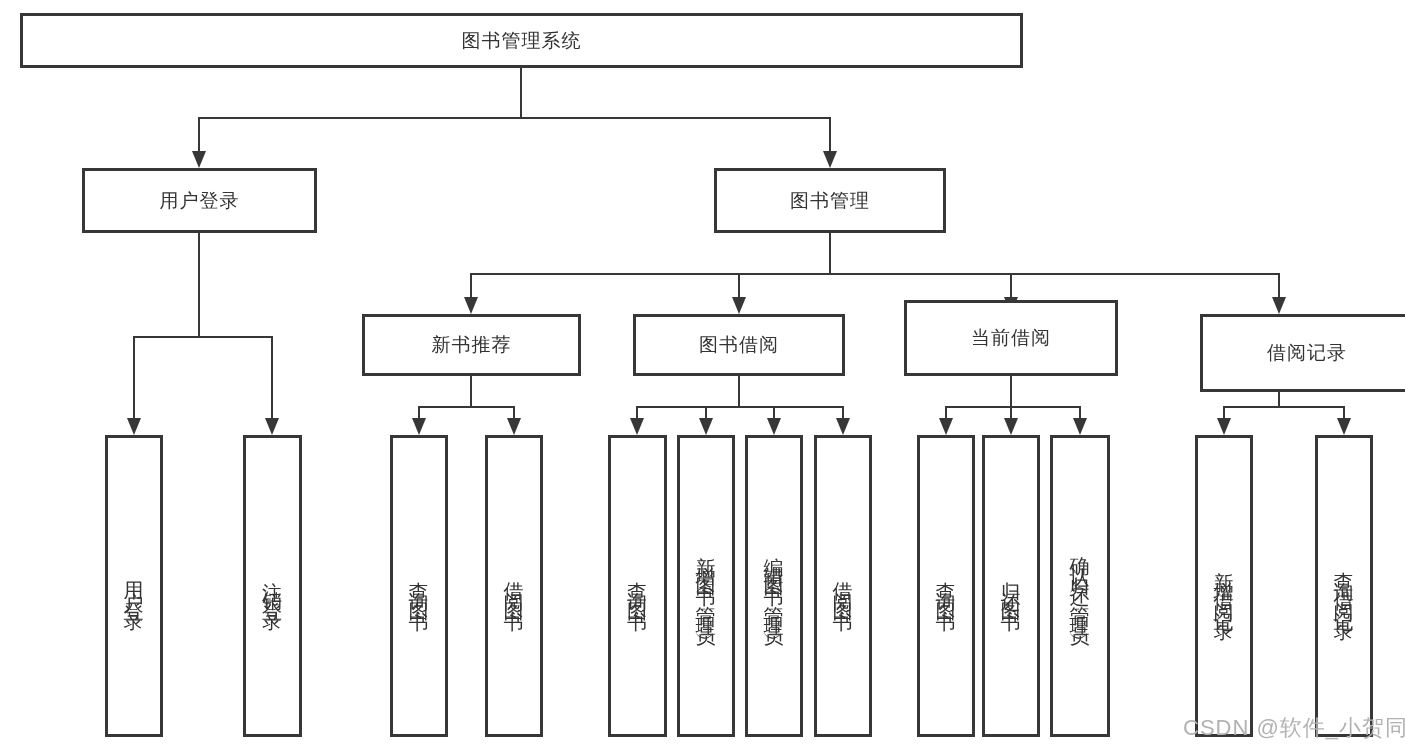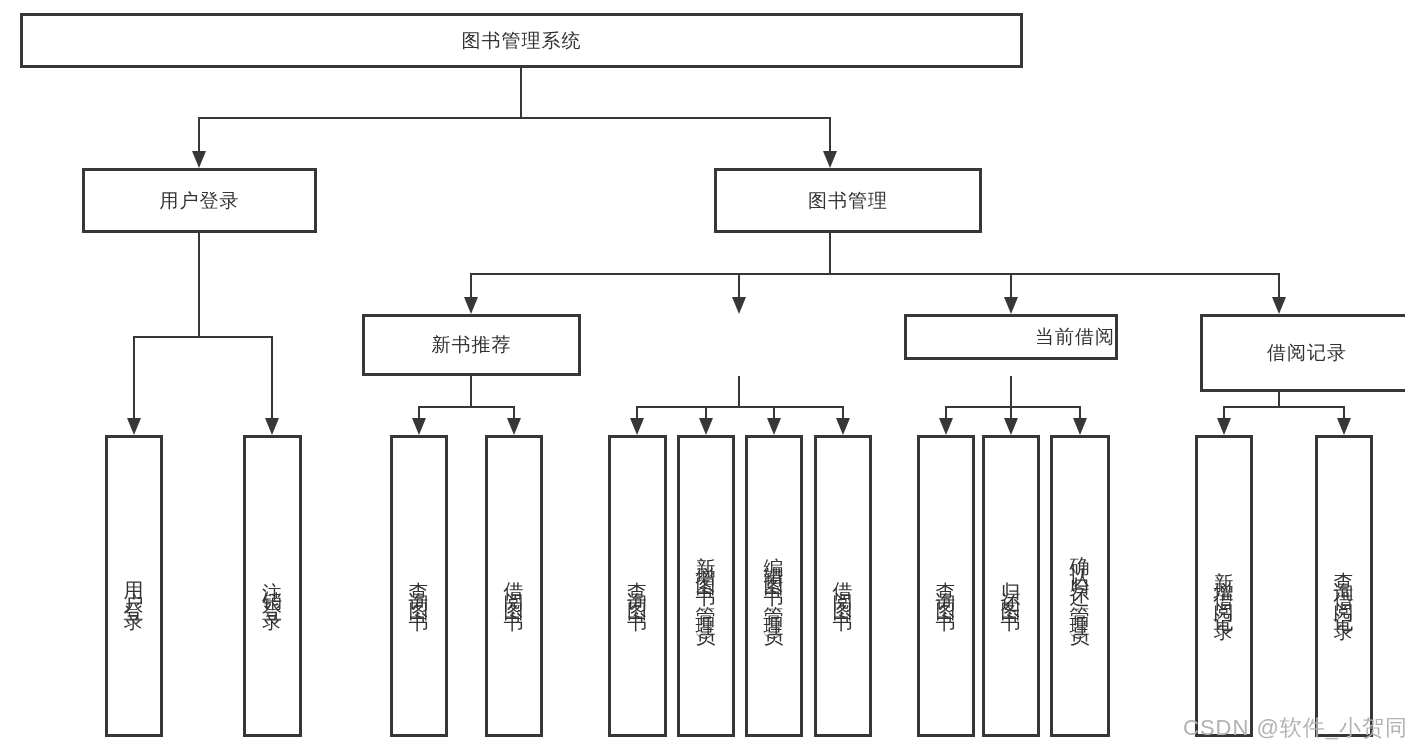--- a/index.html
+++ b/index.html
@@ -72,28 +72,31 @@
 
 <div id="canvas">
 
   <div class="box h" style="left:20px; top:13px; width:1003px; height:55px;justify-content:center;">
     <span>图书管理系统</span>
   </div>
 
   <div class="box h" style="left:82px; top:168px; width:235px; height:65px;">
     <span>用户登录</span>
   </div>
-  <div class="box h" style="left:714px; top:168px; width:268px; height:65px;">
+  <div class="box h" style="left:714px; top:168px; width:232px; height:65px;">
     <span>图书管理</span>
   </div>
 
   <div class="box h" style="left:362px; top:314px; width:219px; height:62px;font-family:Liberation Mono, monospace;">
     <span>新书推荐</span>
   </div>
-  <div class="box h" style="left:904px; top:314px; width:214px; height:46px;justify-content:flex-end;">
+  <div class="box h" style="left:633px; top:314px; width:212px; height:62px;">
+    <span>图书借阅</span>
+  </div>
+  <div class="box h" style="left:904px; top:300px; width:214px; height:76px;">
     <span>当前借阅</span>
   </div>
   <div class="box h" style="left:1172px; top:314px; width:214px; height:78px;margin-left:28px;">
     <span>借阅记录</span>
   </div>
 
   <div class="box leaf" style="left:105px; top:435px; width:58px; height:302px;">
     <span>用户登录</span>
   </div>
   <div class="box leaf" style="left:243px; top:435px; width:59px; height:302px;">

